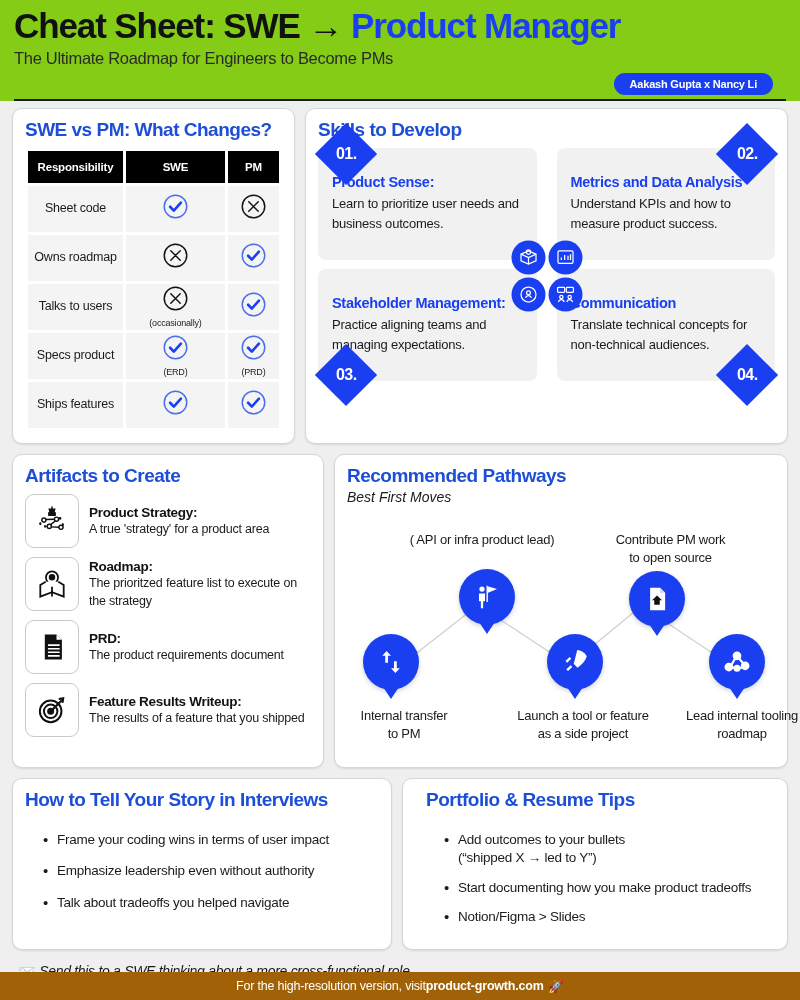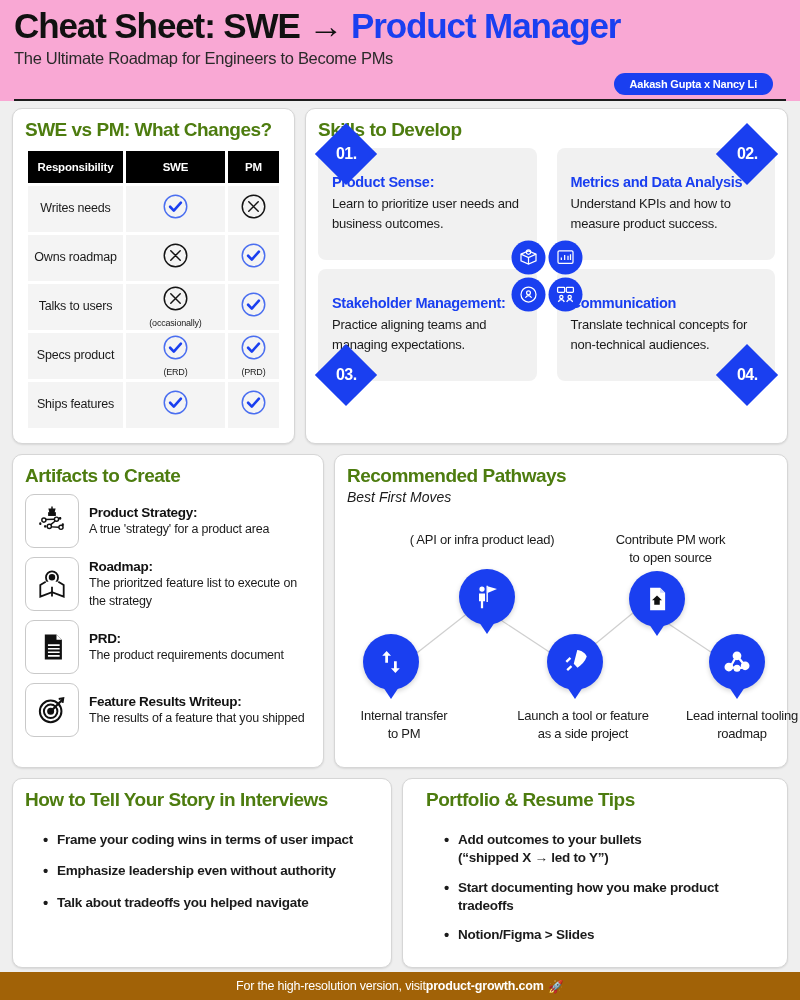--- a/index.html
+++ b/index.html
@@ -5,21 +5,21 @@
   * { box-sizing: border-box; margin: 0; padding: 0; }
   html, body {
     width: 800px; height: 1000px;
     background: #eeeeee;
     font-family: "Liberation Sans", sans-serif;
     overflow: hidden;
   }
   .page { position: relative; width: 800px; height: 1000px; background: #efefef; }
 
   
-  .header { padding: 6px 14px 0 14px; background: #f9a8d4; }
+  .header { padding: 6px 14px 0 14px; background: #84cc16; }
   .title {
     font-size: 35px; font-weight: bold; letter-spacing: -1.1px;
     color: #111; line-height: 1.12; white-space: nowrap;
   }
   .title .accent { color: #1a3ff0; }
   .title .arrow { color: #111; font-weight: bold; }
   .subtitle {
     font-size: 16.5px; color: #2a2a2a; margin-top: 4px; letter-spacing: -0.3px;
   }
   .byline-row { position: relative; height: 22px; margin-top: 5px; }
@@ -33,21 +33,21 @@
 
   
   .grid { padding: 7px 12px 0 12px; }
   .row { display: flex; gap: 10px; margin-bottom: 10px; }
   .card {
     background: #fff; border: 1px solid #d6d6d6; border-radius: 10px;
     box-shadow: 0 1px 2px rgba(0,0,0,.10);
     padding: 10px 12px 12px 12px; position: relative;
   }
   .card-title {
-    color: #4d7c0f; font-size: 19px; font-weight: bold; letter-spacing: -0.5px;
+    color: #1d4ed8; font-size: 19px; font-weight: bold; letter-spacing: -0.5px;
     margin-bottom: 7px;
   }
   .card-sub { font-size: 14px; font-style: italic; color: #1b1b1b; margin-top: -5px; margin-bottom: 2px; }
 
   
   .cmp-card { width: 283px; }
   table.cmp { border-collapse: separate; border-spacing: 3px; width: 100%; }
   table.cmp th {
     background: #000; color: #fff; font-size: 11.5px; font-weight: bold;
     padding: 10px 2px; letter-spacing: -0.2px;
@@ -124,21 +124,21 @@
   .pin svg { width: 30px; height: 30px; z-index: 2; }
   .plabel {
     position: absolute; font-size: 13px; color: #1b1b1b; text-align: center;
     line-height: 1.35; letter-spacing: -0.25px;
   }
   .connector { position: absolute; inset: 0; z-index: 1; }
 
   
   .story-card { width: 380px; }
   .tips-card { flex: 1; padding-left: 23px; }
-  ul.bul { list-style: none; padding-left: 18px; margin-top: 20px; font-weight: bold; }
+  ul.bul { list-style: none; padding-left: 18px; margin-top: 20px; }
   ul.bul li {
     position: relative; font-size: 13.5px; color: #1b1b1b; line-height: 1.35;
     margin-bottom: 13px; letter-spacing: -0.25px; padding-left: 14px;
   }
   ul.bul li::before {
     content: "•"; position: absolute; left: 0; top: -1px; font-size: 15px; color: #1b1b1b;
   }
   ul.bul.tight li { margin-bottom: 11px; }
 
   
@@ -179,21 +179,21 @@
         <table class="cmp">
           <thead>
             <tr>
               <th class="resp">Responsibility</th>
               <th>SWE</th>
               <th>PM</th>
             </tr>
           </thead>
           <tbody id="cmp-body">
               <tr>
-                <td class="label">Writes needs</td>
+                <td class="label">Sheet code</td>
                 <td><span class="mark"><svg width="27" height="27" viewBox="0 0 24 24" fill="none">
                       <circle cx="12" cy="12" r="10" stroke="#4a6ef0" stroke-width="1.3"></circle>
                       <path d="M7.2 12.2l3.3 3.4 6.3-7" stroke="#1a3ff0" stroke-width="2.3" stroke-linecap="round" stroke-linejoin="round"></path>
                     </svg></span></td>
                 <td><span class="mark"><svg width="27" height="27" viewBox="0 0 24 24" fill="none">
                       <circle cx="12" cy="12" r="10" stroke="#141414" stroke-width="1.3"></circle>
                       <path d="M7.8 7.8l8.4 8.4M16.2 7.8l-8.4 8.4" stroke="#141414" stroke-width="1.3" stroke-linecap="round"></path>
                     </svg></span></td>
               </tr>
               <tr>

